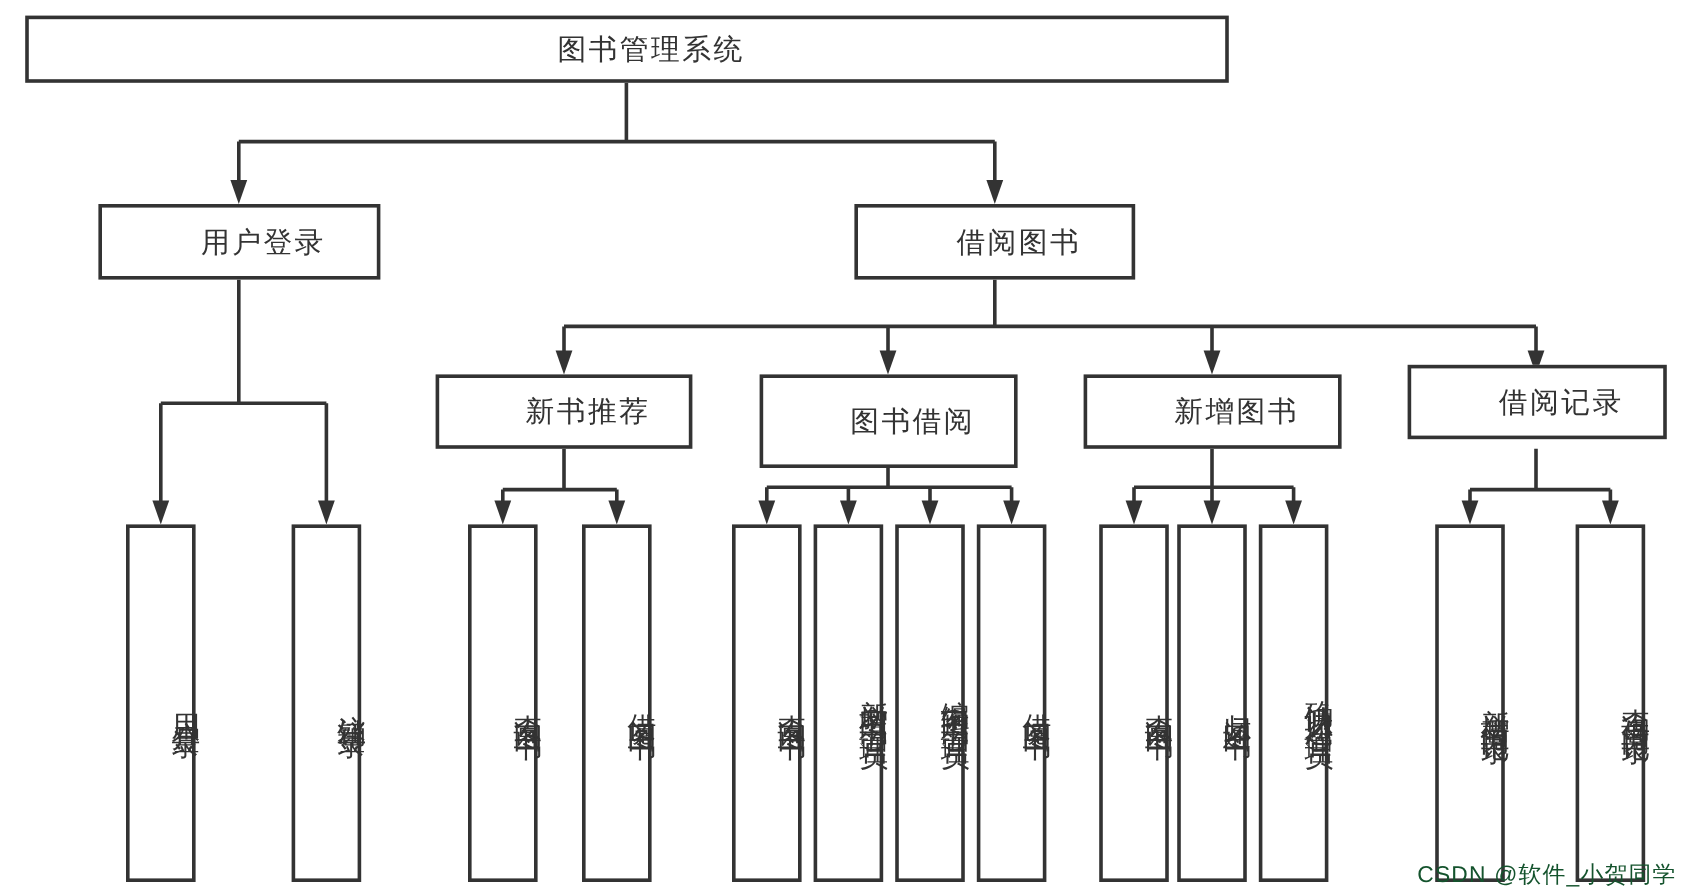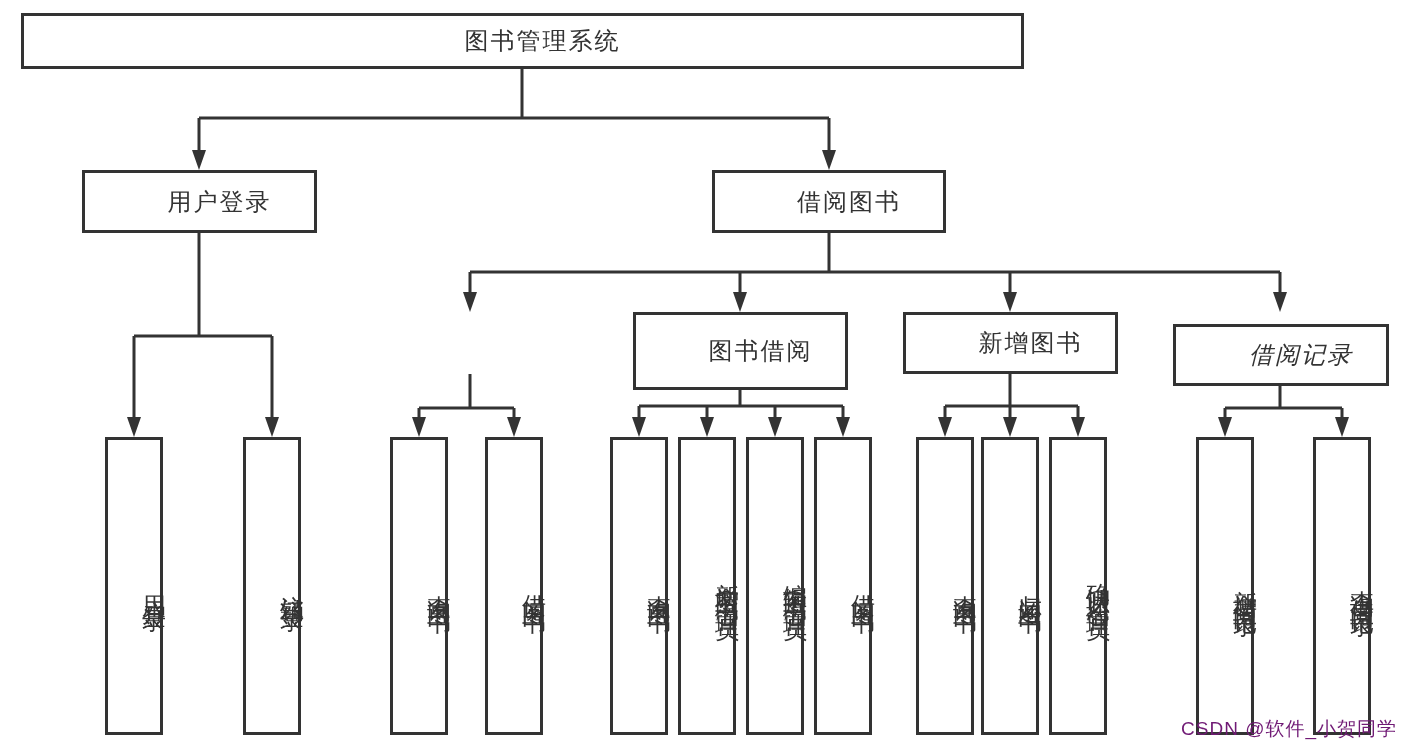--- a/index.html
+++ b/index.html
@@ -19,21 +19,21 @@
   }
   .hbox { white-space:nowrap; }
   .vbox { letter-spacing:0; }
   .vtext {
     writing-mode:vertical-rl; text-orientation:mixed;
     font-size:24px; letter-spacing:5px; line-height:1;
     white-space:nowrap;
   }
   .watermark {
     position:absolute; z-index:3; right:8px; bottom:5px;
-    font-size:19px; letter-spacing:1px; color:#701a75;
+    font-size:19px; letter-spacing:1px; color:#14532d;
     white-space:nowrap;
   }
 </style>
 </head>
 <body>
 
 <div id="stage">
 
   <svg class="wires" width="1405" height="747" viewBox="0 0 1405 747">
     <g stroke="#333333" stroke-width="3" fill="none">
@@ -73,23 +73,24 @@
       <polygon points="1218,417 1232,417 1225,437"></polygon>
       <polygon points="1335,417 1349,417 1342,437"></polygon>
     </g>
   </svg>
 
   <div class="box hbox" style="left:21px; top:13px; width:1003px; height:56px;">图书管理系统</div>
 
   <div class="box hbox" style="left:82px; top:170px; width:235px; height:63px;">用户登录</div>
   <div class="box hbox" style="left:712px; top:170px; width:234px; height:63px;">借阅图书</div>
 
+  <div class="box hbox" style="left:363px; top:312px; width:214px; height:62px;">新书推荐</div>
   <div class="box hbox" style="left:633px; top:312px; width:215px; height:78px;">图书借阅</div>
   <div class="box hbox" style="left:903px; top:312px; width:215px; height:62px;">新增图书</div>
-  <div class="box hbox" style="left:1173px; top:324px; width:216px; height:62px;font-style:italic;">借阅记录</div>
+  <div class="box hbox" style="left:1173px; top:304px; width:216px; height:62px;">借阅记录</div>
 
   <div class="box vbox" style="left:105px; top:437px; width:58px; height:298px;">
     <span class="vtext">用户登录</span>
   </div>
   <div class="box vbox" style="left:243px; top:437px; width:58px; height:298px;">
     <span class="vtext">注销登录</span>
   </div>
 
   <div class="box vbox" style="left:390px; top:437px; width:58px; height:298px;">
     <span class="vtext">查询图书</span>

